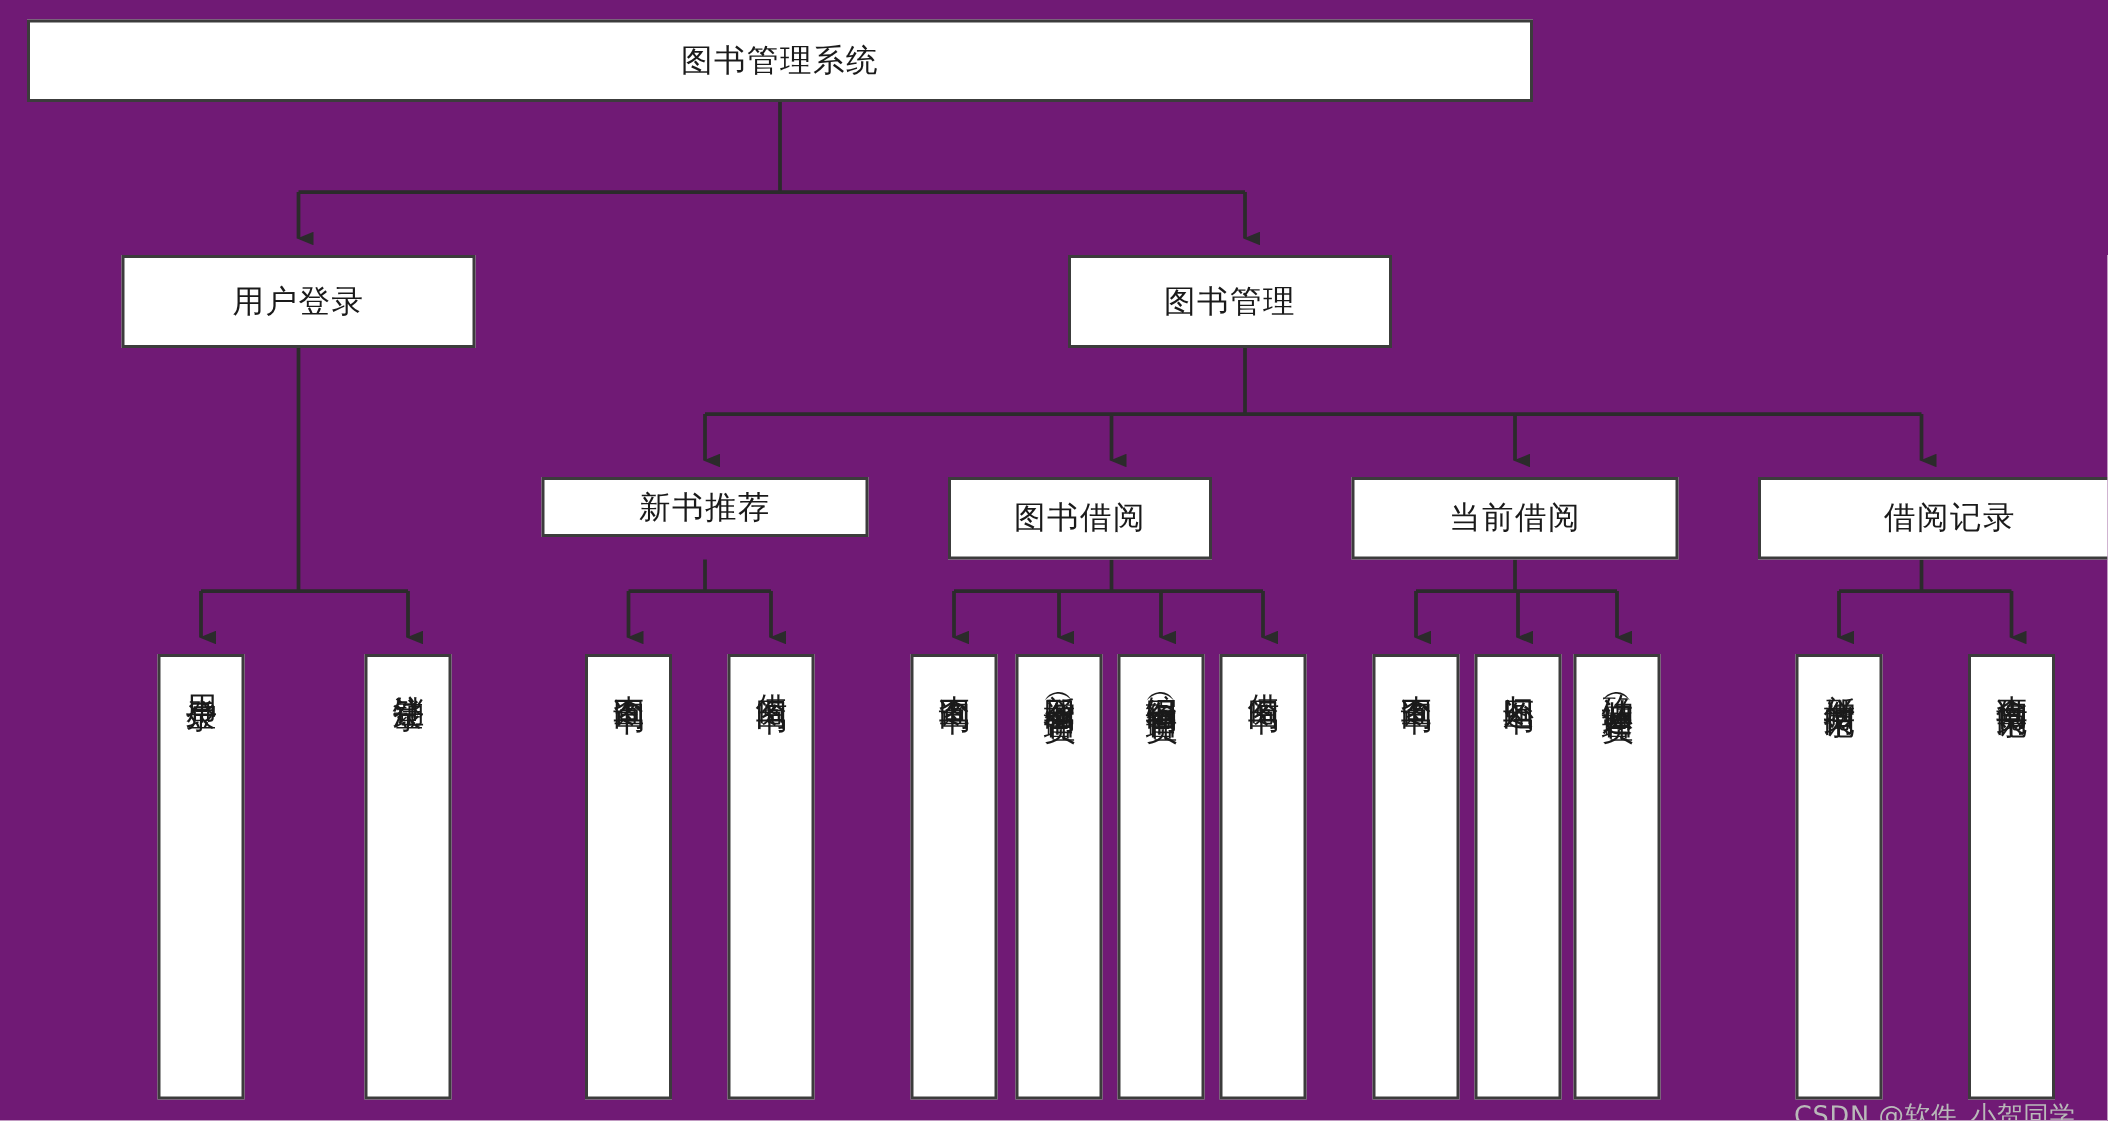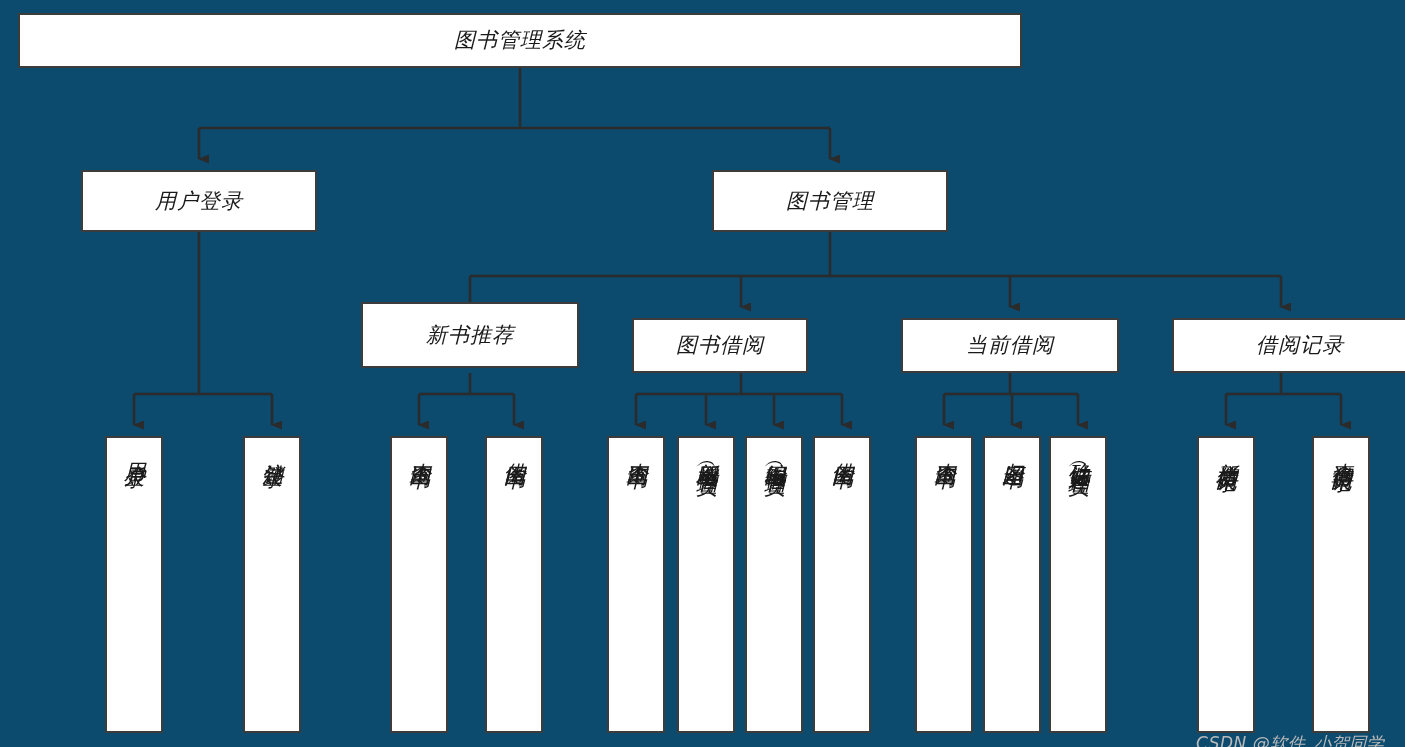--- a/index.html
+++ b/index.html
@@ -7,23 +7,22 @@
     padding: 0;
     background: #ffffff;
   }
   body {
     font-family: "DejaVu Sans", "Liberation Sans", sans-serif;
   }
   #diagram-root {
     position: relative;
     width: 1405px;
     height: 747px;
-    background: #0c4a6e;
+    background: #701a75;
     overflow: hidden;
-    font-style: italic;
   }
   svg.connectors {
     position: absolute;
     left: 0;
     top: 0;
     width: 1405px;
     height: 747px;
     pointer-events: none;
   }
   .node {
@@ -110,24 +109,24 @@
         <path d="M1341 394 L1341 425" marker-end="url(#arrowhead)"></path>
       </g>
   </svg>
   <div id="node-layer">
       <div class="node" style="left: 18px; top: 13px; width: 1004px; height: 55px;">
         <span class="node-label">图书管理系统</span>
       </div>
       <div class="node" style="left: 81px; top: 170px; width: 236px; height: 62px;">
         <span class="node-label">用户登录</span>
       </div>
-      <div class="node" style="left: 712px; top: 170px; width: 236px; height: 62px;">
+      <div class="node" style="left: 712px; top: 170px; width: 216px; height: 62px;">
         <span class="node-label">图书管理</span>
       </div>
-      <div class="node" style="left: 361px; top: 302px; width: 218px; height: 66px;">
+      <div class="node" style="left: 361px; top: 318px; width: 218px; height: 40px;">
         <span class="node-label">新书推荐</span>
       </div>
       <div class="node" style="left: 632px; top: 318px; width: 176px; height: 55px;">
         <span class="node-label">图书借阅</span>
       </div>
       <div class="node" style="left: 901px; top: 318px; width: 218px; height: 55px;">
         <span class="node-label">当前借阅</span>
       </div>
       <div class="node" style="left: 1172px; top: 318px; width: 256px; height: 55px;">
         <span class="node-label">借阅记录</span>

